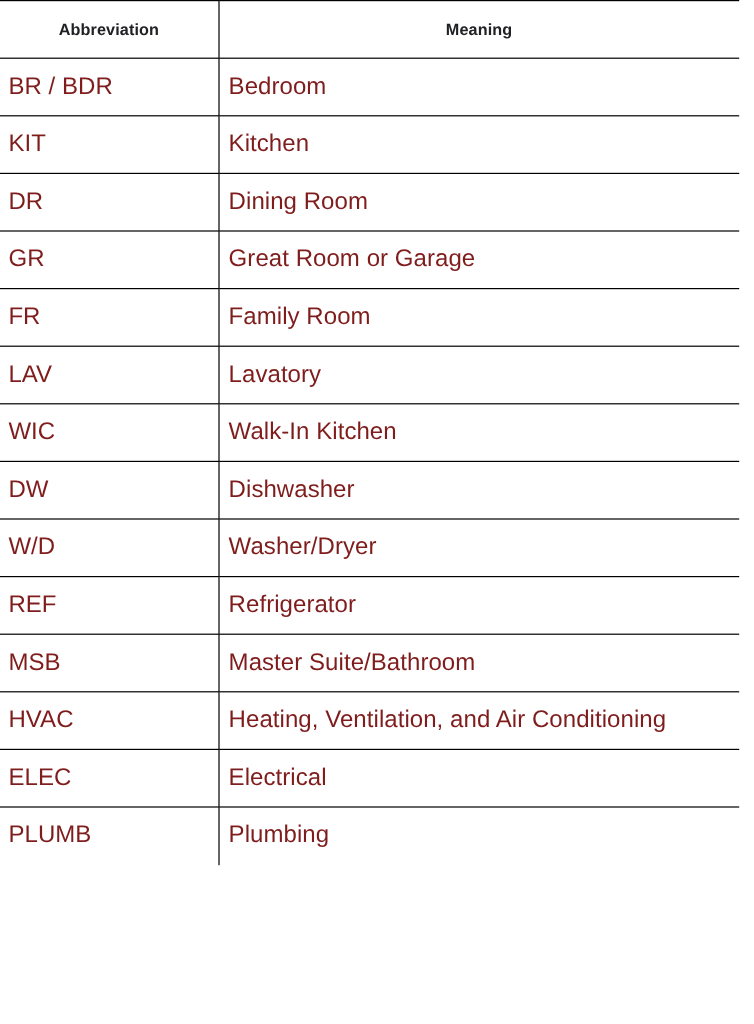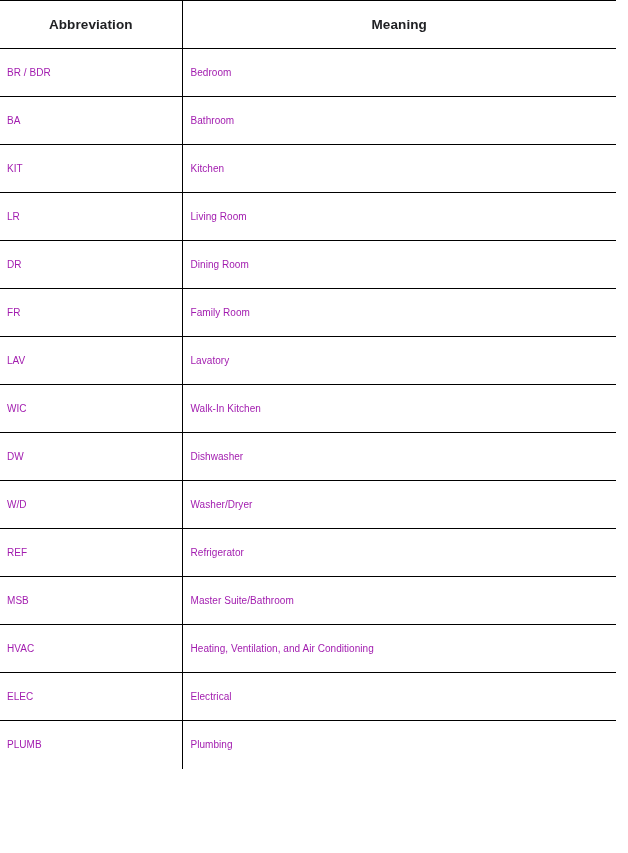--- a/index.html
+++ b/index.html
@@ -53,22 +53,22 @@
     letter-spacing: 0.1px;
   }
 
   thead tr.header-row th.th-abbrev {
     border-right: 1.6px solid #000000;
   }
 
   
   tbody tr td {
     border-bottom: 1.6px solid #000000;
-    font-size: 10px;
-    color: #a21caf;
+    font-size: 20px;
+    color: #7f1d1d;
     letter-spacing: 0.05px;
   }
 
   tbody tr td.cell-abbrev {
     border-right: 1.6px solid #000000;
     padding-left: 7px;
     text-align: left;
   }
 
   tbody tr td.cell-meaning {
@@ -96,34 +96,30 @@
         <th class="th-abbrev">Abbreviation</th>
         <th class="th-meaning">Meaning</th>
       </tr>
     </thead>
     <tbody id="table-body">
         <tr>
           <td class="cell-abbrev">BR / BDR</td>
           <td class="cell-meaning">Bedroom</td>
         </tr>
         <tr>
-          <td class="cell-abbrev">BA</td>
-          <td class="cell-meaning">Bathroom</td>
-        </tr>
-        <tr>
           <td class="cell-abbrev">KIT</td>
           <td class="cell-meaning">Kitchen</td>
         </tr>
         <tr>
-          <td class="cell-abbrev">LR</td>
-          <td class="cell-meaning">Living Room</td>
+          <td class="cell-abbrev">DR</td>
+          <td class="cell-meaning">Dining Room</td>
         </tr>
         <tr>
-          <td class="cell-abbrev">DR</td>
-          <td class="cell-meaning">Dining Room</td>
+          <td class="cell-abbrev">GR</td>
+          <td class="cell-meaning">Great Room or Garage</td>
         </tr>
         <tr>
           <td class="cell-abbrev">FR</td>
           <td class="cell-meaning">Family Room</td>
         </tr>
         <tr>
           <td class="cell-abbrev">LAV</td>
           <td class="cell-meaning">Lavatory</td>
         </tr>
         <tr>

